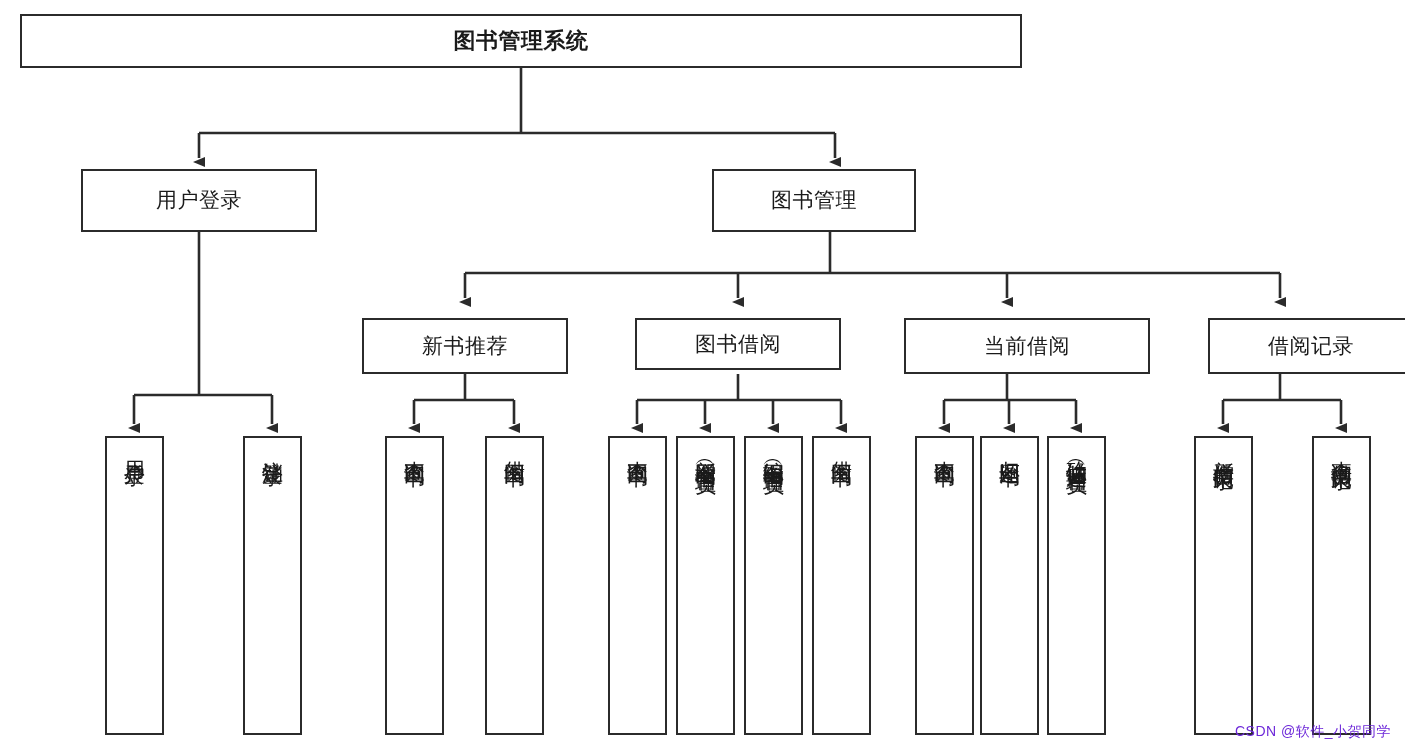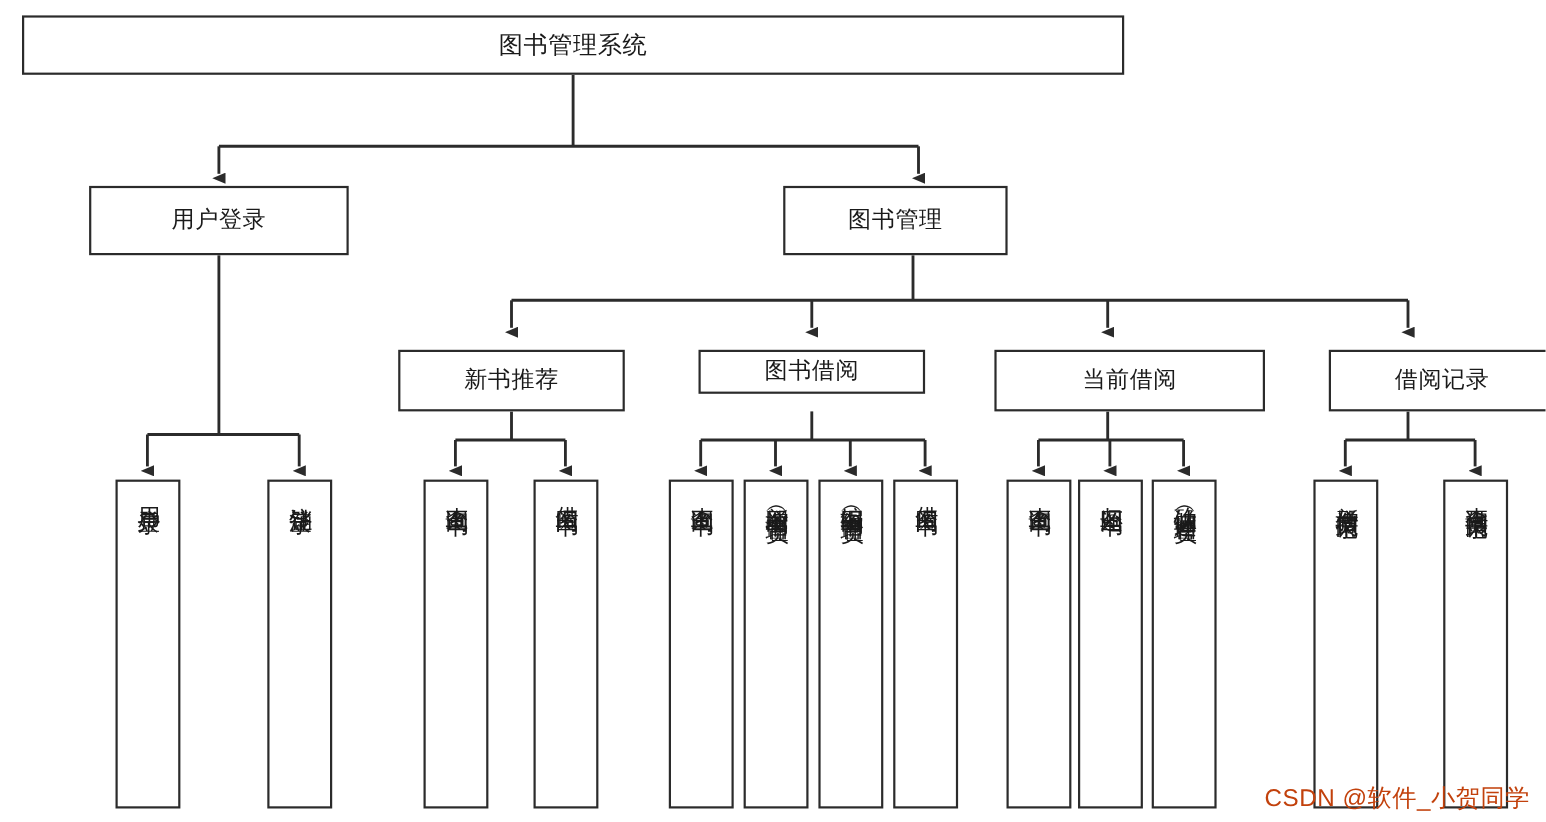--- a/index.html
+++ b/index.html
@@ -55,27 +55,28 @@
     writing-mode: vertical-rl;
     text-orientation: upright;
     font-size: 21px;
     letter-spacing: 2px;
     line-height: 1.05;
     white-space: normal;
     max-height: 100%;
   }
   .node.root .node-label {
     font-size: 22px;
+    font-weight: bold;
   }
   .watermark {
     position: absolute;
     right: 14px;
     bottom: 6px;
-    font-size: 22px;
-    color: #c2410c;
+    font-size: 14px;
+    color: #6d28d9;
     letter-spacing: 0.5px;
     user-select: none;
     white-space: nowrap;
   }
 </style>
 </head>
 <body>
 
 <div id="diagram-root">
 
@@ -136,21 +137,21 @@
   <div class="node horizontal" style="left:81px; top:169px; width:236px; height:63px;">
     <span class="node-label">用户登录</span>
   </div>
   <div class="node horizontal" style="left:712px; top:169px; width:204px; height:63px;">
     <span class="node-label">图书管理</span>
   </div>
 
   <div class="node horizontal" style="left:362px; top:318px; width:206px; height:56px;">
     <span class="node-label">新书推荐</span>
   </div>
-  <div class="node horizontal" style="left:635px; top:318px; width:206px; height:40px;">
+  <div class="node horizontal" style="left:635px; top:318px; width:206px; height:52px;">
     <span class="node-label">图书借阅</span>
   </div>
   <div class="node horizontal" style="left:904px; top:318px; width:246px; height:56px;">
     <span class="node-label">当前借阅</span>
   </div>
   <div class="node horizontal" style="left:1177px; top:318px; width:206px; height:56px;margin-left:31px;">
     <span class="node-label">借阅记录</span>
   </div>
 
   <div class="node vertical" style="left:105px; top:436px; width:59px; height:299px;">

